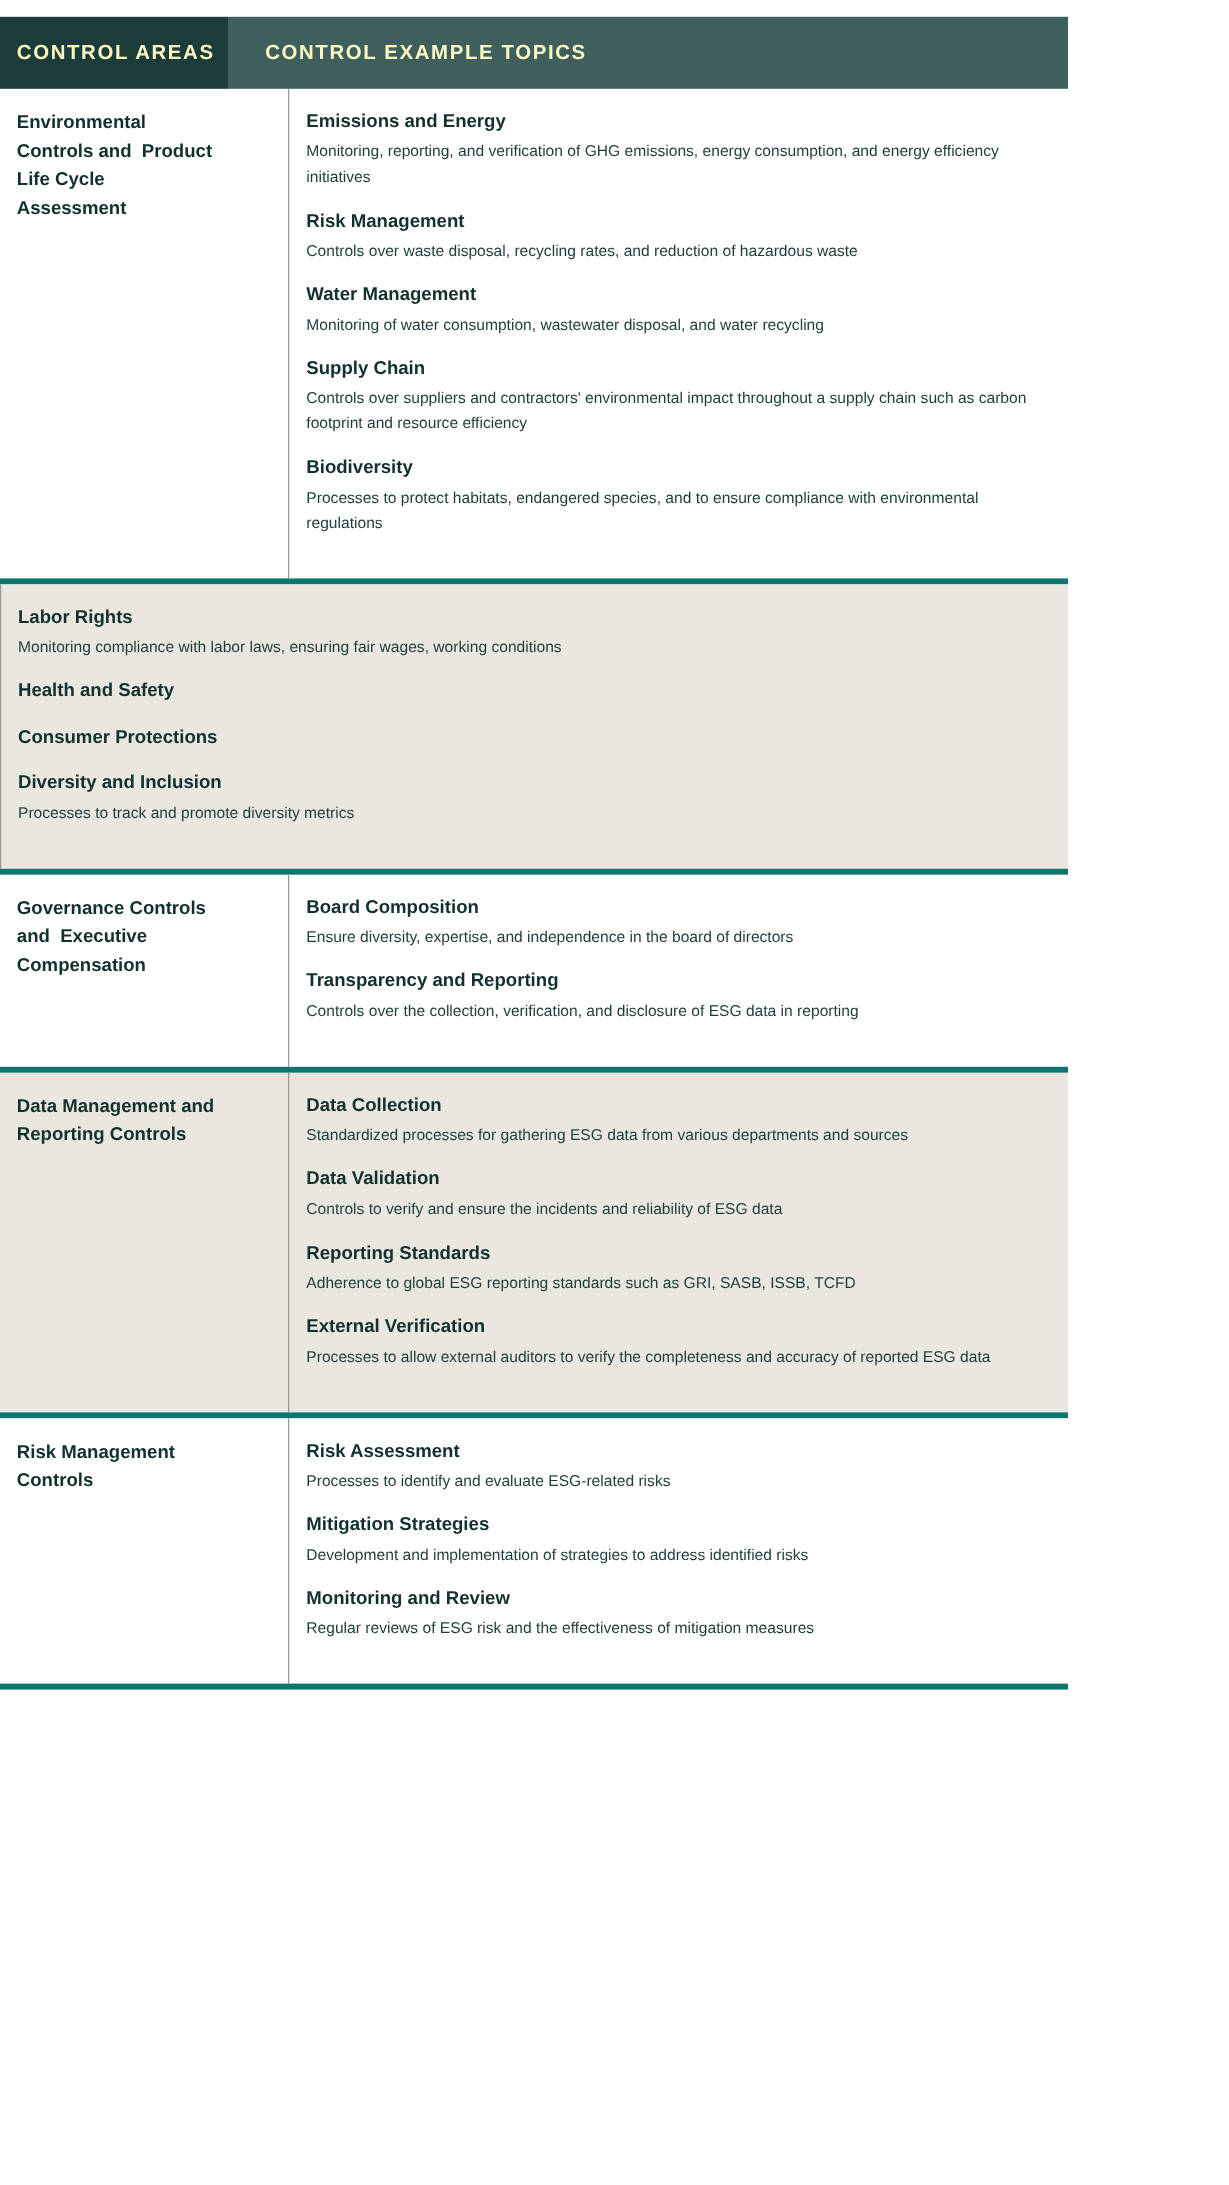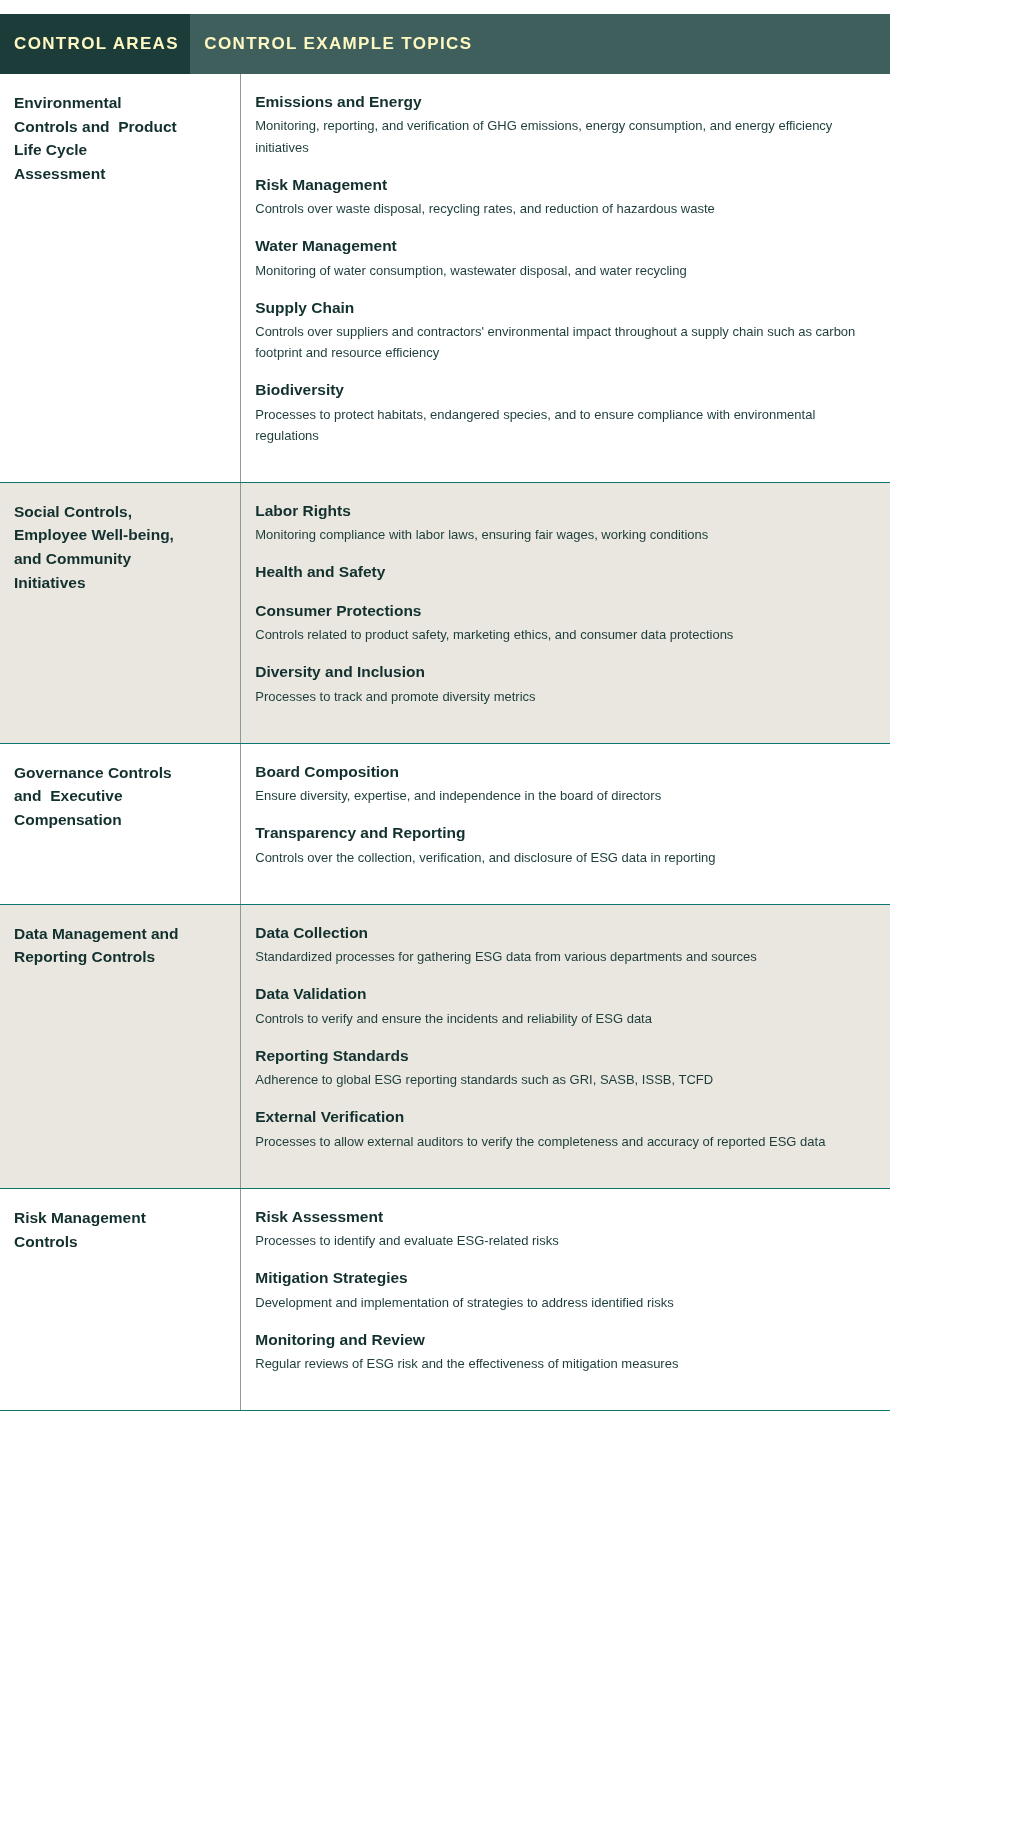--- a/index.html
+++ b/index.html
@@ -46,29 +46,29 @@
     height: 60px;
   }
   .th-left {
     width: 212px;
     background: #1b3c39;
     padding-left: 14px;
   }
   .th-right {
     width: 784px;
     background: #3f5f5d;
-    padding-left: 14px;
+    padding-left: 31px;
   }
 
   
   .trow {
     display: flex;
     width: 890px;
     box-sizing: border-box;
-    border-bottom: 1px solid #0f766e;
+    border-bottom: 5px solid #0f766e;
     gap: 36px;
   }
   .trow.shade { background: #eae7e0; }
   .trow.plain { background: #ffffff; }
 
   .td-area {
     width: 212px;
     box-sizing: border-box;
     padding: 17px 22px 24px 14px;
   }
@@ -139,34 +139,30 @@
               <div class="topic-title">Supply Chain</div>
               <div class="topic-desc">Controls over suppliers and contractors' environmental impact throughout a supply chain such as carbon footprint and resource efficiency</div>
             </div>
             <div class="topic">
               <div class="topic-title">Biodiversity</div>
               <div class="topic-desc">Processes to protect habitats, endangered species, and to ensure compliance with environmental regulations</div>
             </div>
           </div>
         </div>
         <div class="trow shade">
-          <div class="td-area">
-            <div class="area-title">Social Controls, Employee Well-being, and Community Initiatives</div>
-          </div>
           <div class="td-topics">
             <div class="topic">
               <div class="topic-title">Labor Rights</div>
               <div class="topic-desc">Monitoring compliance with labor laws, ensuring fair wages, working conditions</div>
             </div>
             <div class="topic">
               <div class="topic-title">Health and Safety</div>
             </div>
             <div class="topic">
               <div class="topic-title">Consumer Protections</div>
-              <div class="topic-desc">Controls related to product safety, marketing ethics, and consumer data protections</div>
             </div>
             <div class="topic">
               <div class="topic-title">Diversity and Inclusion</div>
               <div class="topic-desc">Processes to track and promote diversity metrics</div>
             </div>
           </div>
         </div>
         <div class="trow plain">
           <div class="td-area">
             <div class="area-title">Governance Controls and  Executive Compensation</div>

